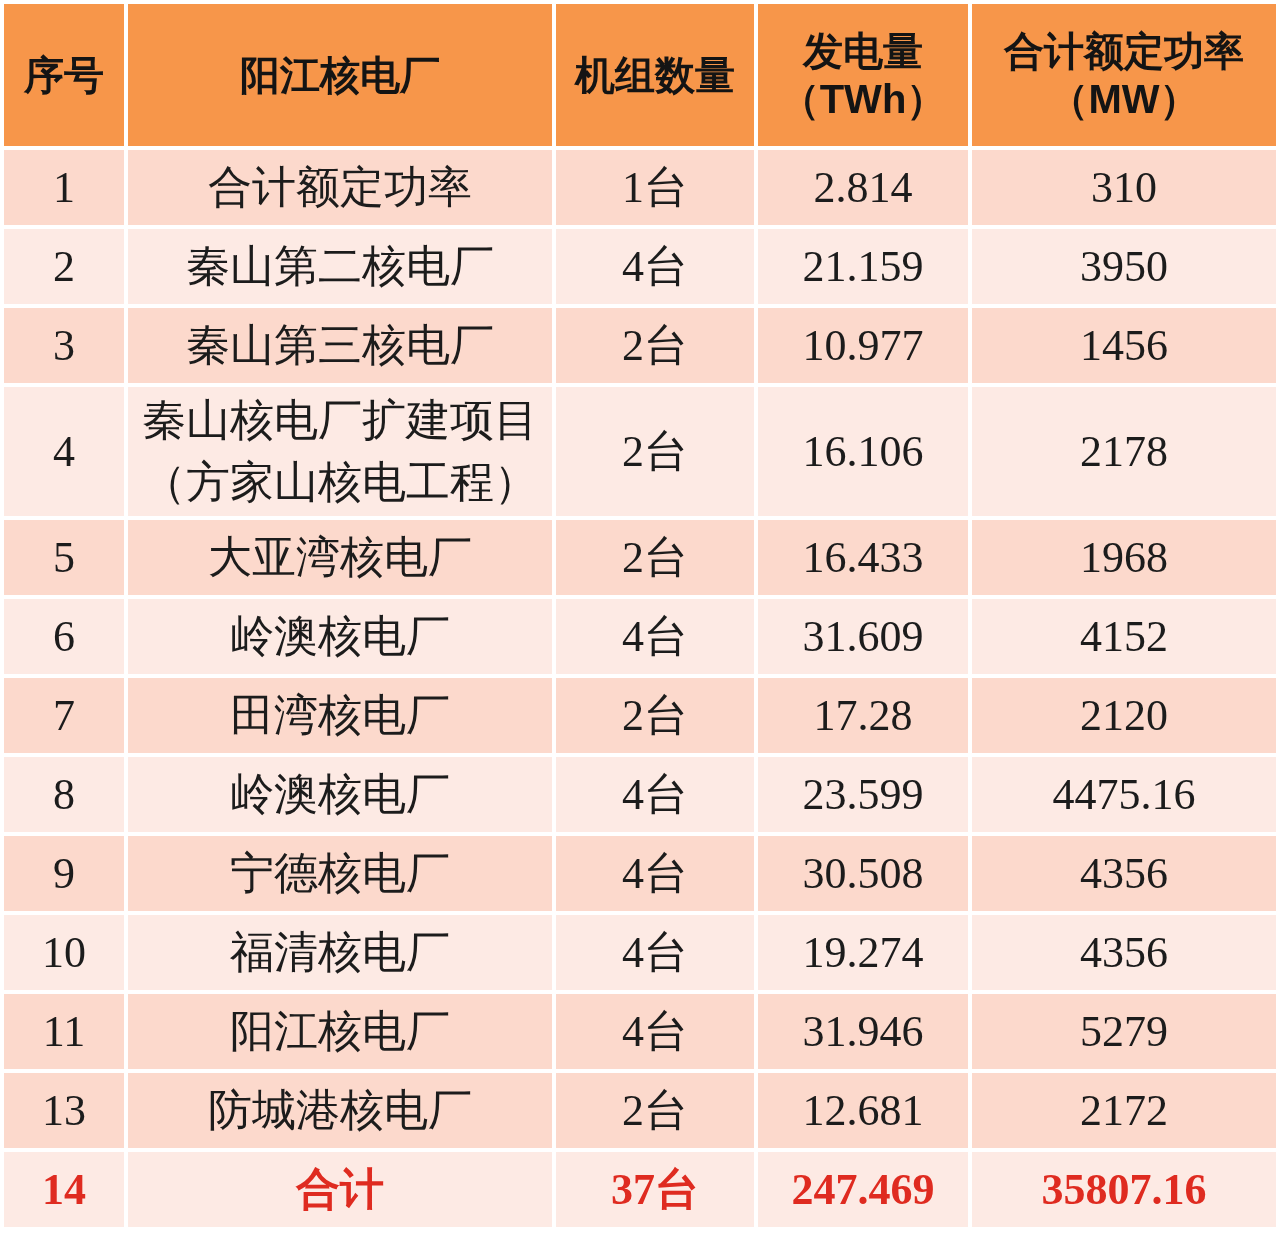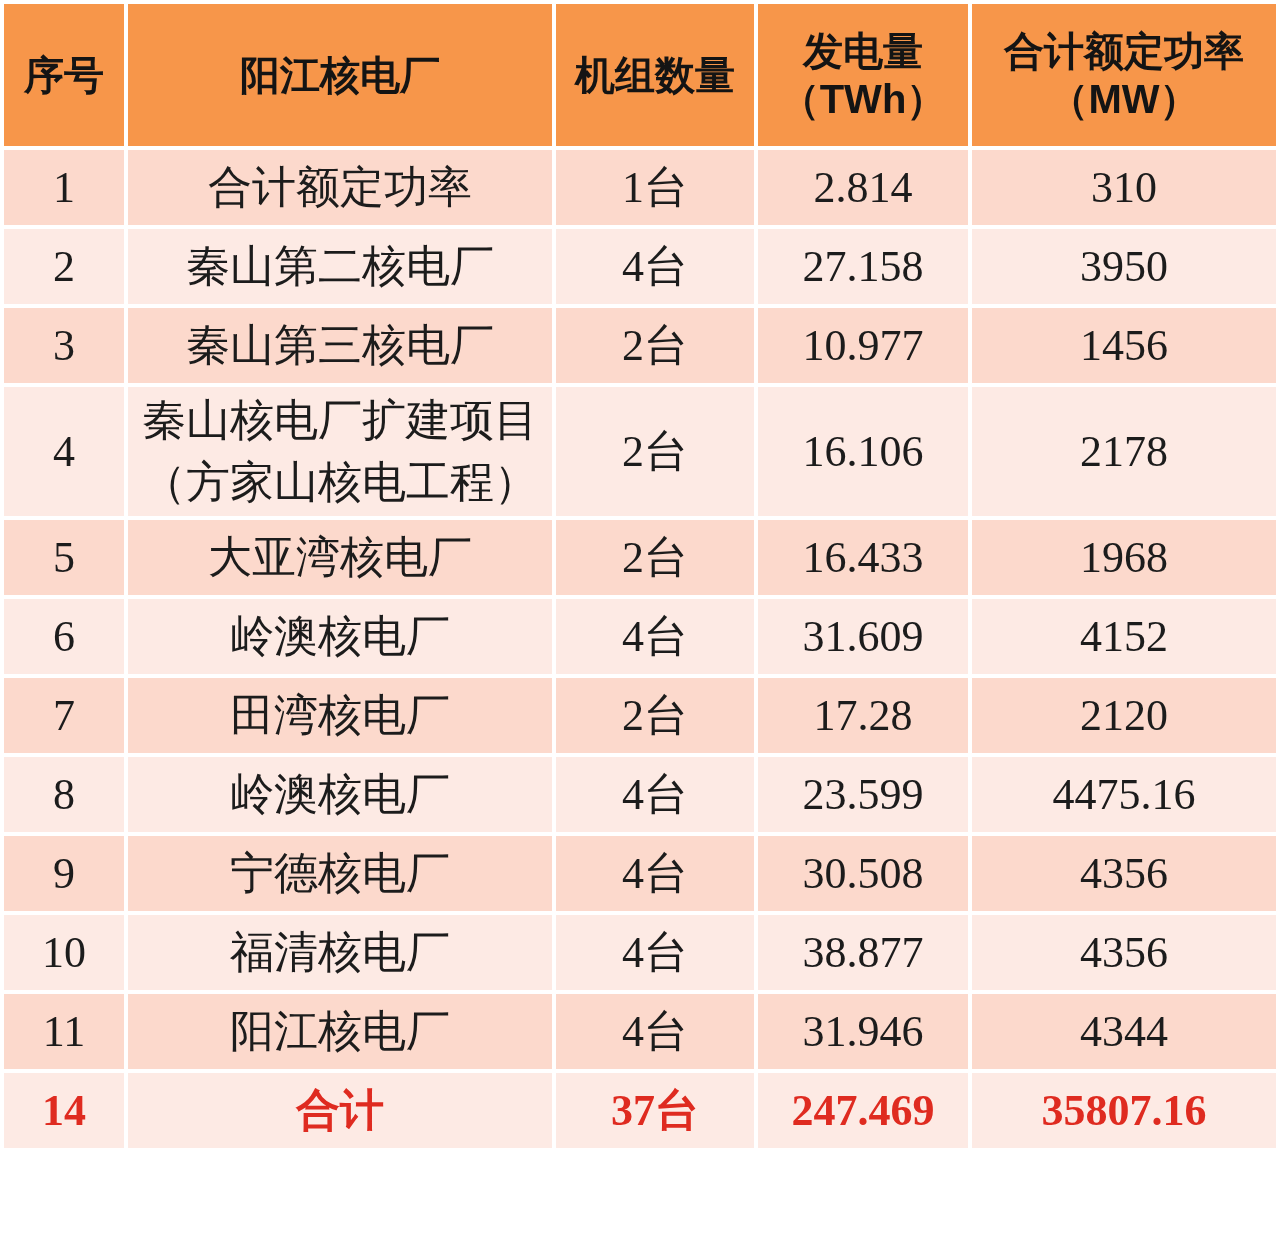--- a/index.html
+++ b/index.html
@@ -75,21 +75,21 @@
         <td>1</td>
         <td>合计额定功率</td>
         <td>1台</td>
         <td>2.814</td>
         <td>310</td>
       </tr>
       <tr class="even">
         <td>2</td>
         <td>秦山第二核电厂</td>
         <td>4台</td>
-        <td>27.158</td>
+        <td>21.159</td>
         <td>3950</td>
       </tr>
       <tr class="odd">
         <td>3</td>
         <td>秦山第三核电厂</td>
         <td>2台</td>
         <td>10.977</td>
         <td>1456</td>
       </tr>
       <tr class="even">
@@ -132,29 +132,36 @@
         <td>9</td>
         <td>宁德核电厂</td>
         <td>4台</td>
         <td>30.508</td>
         <td>4356</td>
       </tr>
       <tr class="even">
         <td>10</td>
         <td>福清核电厂</td>
         <td>4台</td>
-        <td>38.877</td>
+        <td>19.274</td>
         <td>4356</td>
       </tr>
       <tr class="odd">
         <td>11</td>
         <td>阳江核电厂</td>
         <td>4台</td>
         <td>31.946</td>
-        <td>4344</td>
+        <td>5279</td>
+      </tr>
+      <tr class="odd">
+        <td>13</td>
+        <td>防城港核电厂</td>
+        <td>2台</td>
+        <td>12.681</td>
+        <td>2172</td>
       </tr>
       <tr class="even total">
         <td>14</td>
         <td>合计</td>
         <td>37台</td>
         <td>247.469</td>
         <td>35807.16</td>
       </tr>
     </tbody>
 </table>

